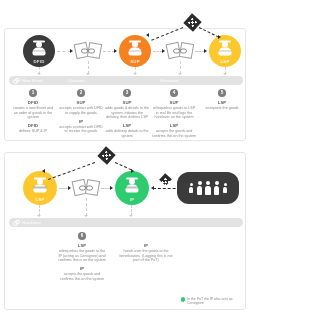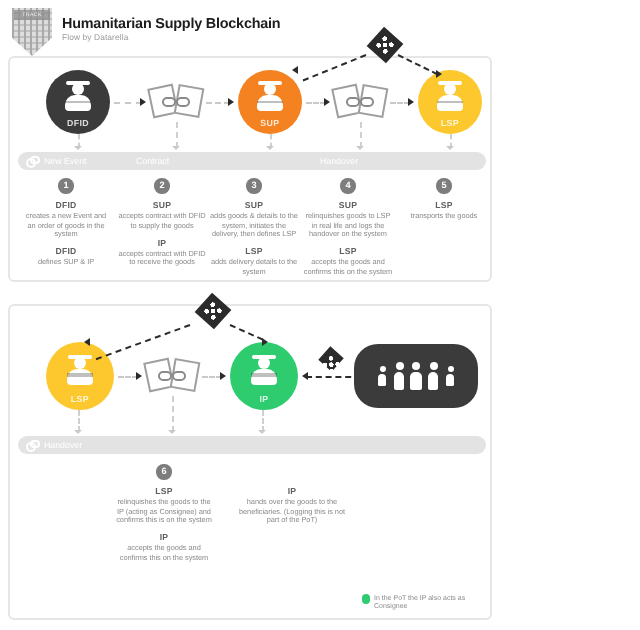--- a/index.html
+++ b/index.html
@@ -208,26 +208,20 @@
   }
   .footnote .ft {
     font-size: 3.5px; line-height: 4.2px; color: #8a8a8a; max-width: 52px;
   }
 </style>
 </head>
 <body>
 
 <div class="page">
 
-  <div class="header">
-    <div class="logo"></div>
-    <div class="logo-top">TRACK</div>
-    <div class="title">Humanitarian Supply Blockchain</div>
-    <div class="subtitle">Flow by Datarella</div>
-  </div>
 
   <div class="panel" id="panel-top">
 
     <div class="actor-row">
 
       <div class="node n-dfid" style="left:18px; top:6px; width:32px; height:32px;">
         <div class="person">
           <div class="fig dark">
             <div class="hat"></div>
               <div class="head"></div>

